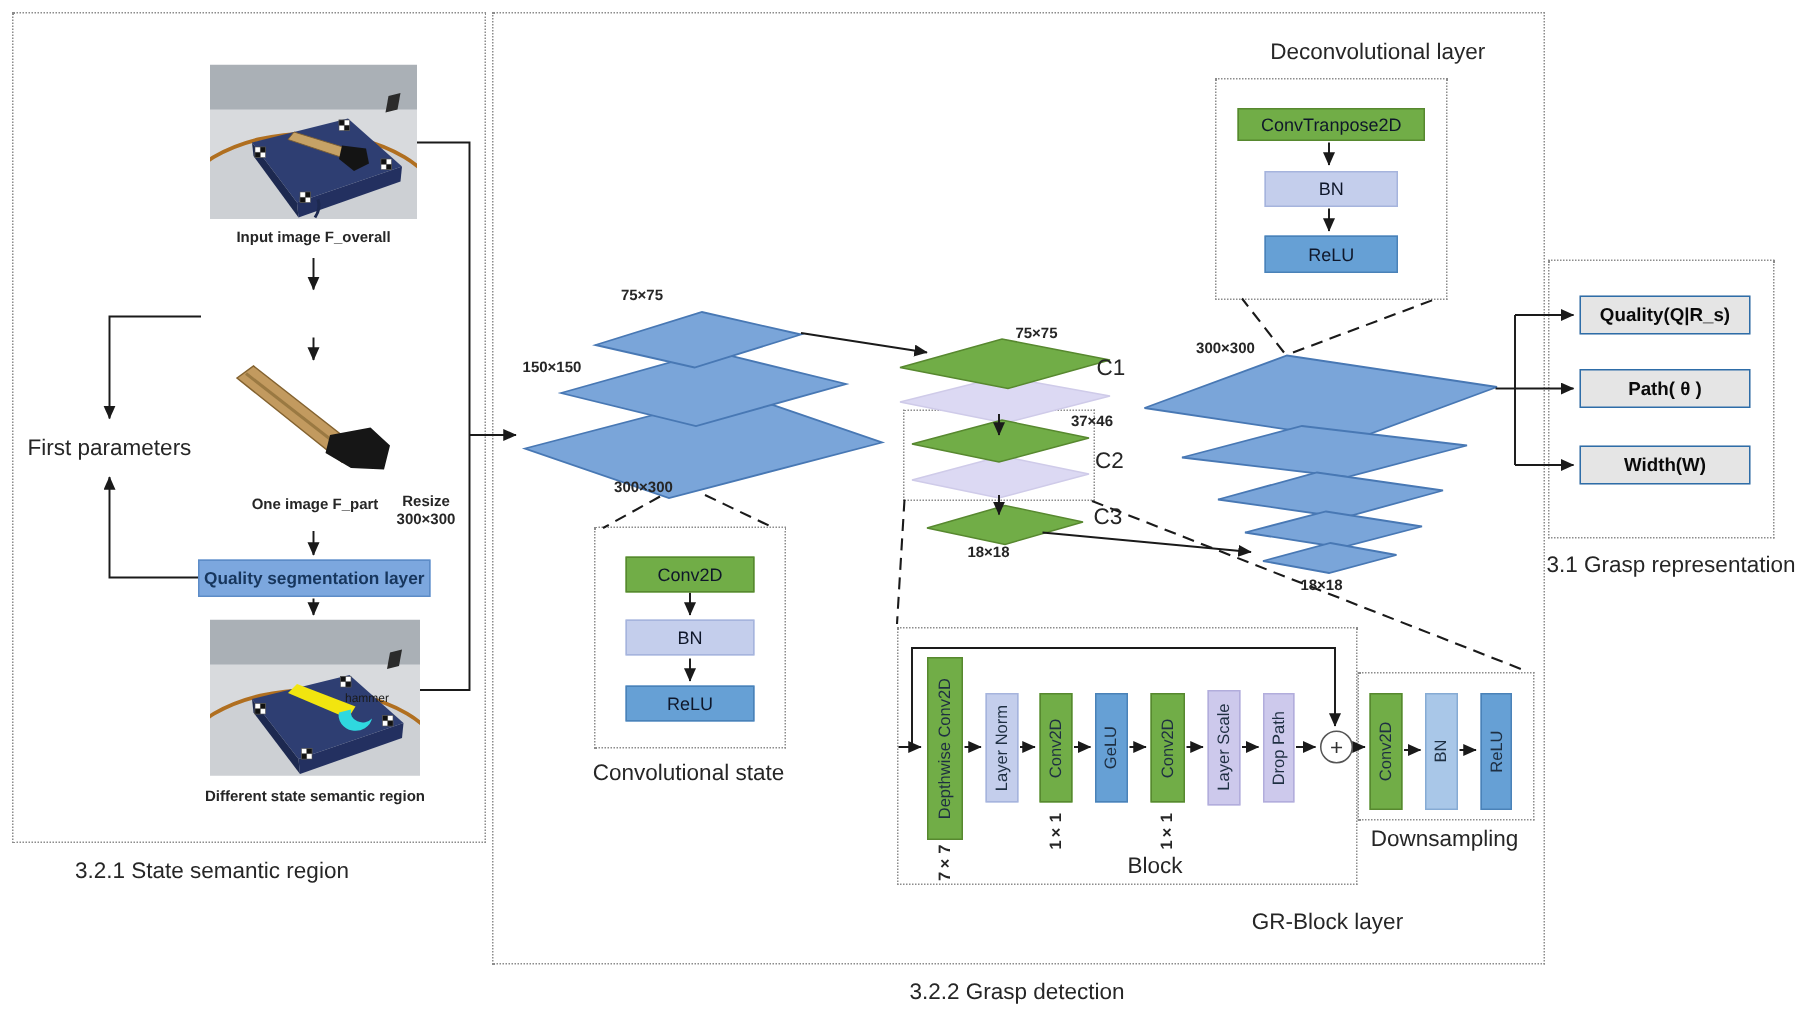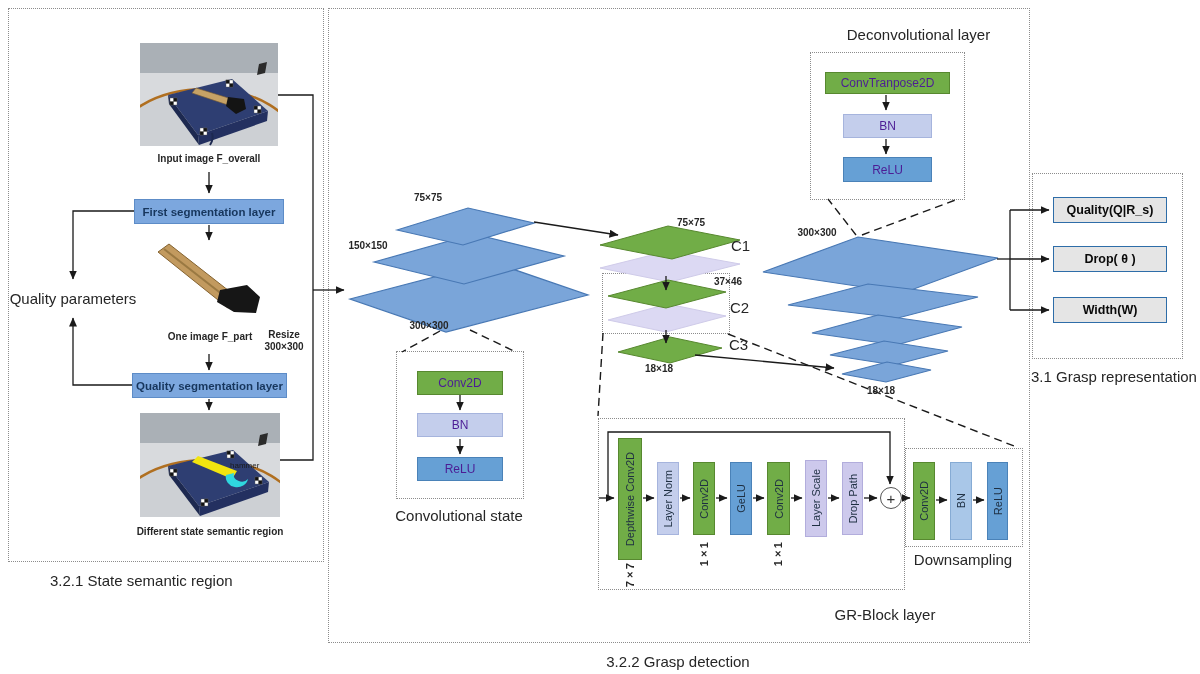--- a/index.html
+++ b/index.html
@@ -4,21 +4,21 @@
 <style>
   html,body{margin:0;padding:0;background:#ffffff;}
   #fig{position:relative;width:1200px;height:674px;background:#ffffff;
        font-family:"Liberation Sans",sans-serif;color:#262626;overflow:hidden;}
   .dotted{position:absolute;border:1px dotted #8c8c8c;}
   .lbl{position:absolute;color:#262626;line-height:1.15;}
   .b11{font-size:10px;font-weight:bold;}
   .cap{font-size:15px;}
   .ctr{text-align:center;}
   .hbox{position:absolute;display:flex;align-items:center;justify-content:center;
-        font-size:12px;color:#4c1d95;border:1px solid rgba(0,0,0,.28);box-sizing:border-box;}
+        font-size:12px;color:#0f172a;border:1px solid rgba(0,0,0,.28);box-sizing:border-box;}
   .vbox{position:absolute;display:flex;align-items:center;justify-content:center;
         font-size:11px;color:#1e2f42;border:1px solid rgba(0,0,0,.28);box-sizing:border-box;}
   .vbox span,.vlbl span{writing-mode:vertical-rl;transform:rotate(180deg);white-space:nowrap;}
   .vlbl{position:absolute;display:flex;align-items:center;justify-content:center;
         font-size:11px;font-weight:bold;color:#262626;}
   .green{background:#71AD47;border-color:#57882f;}
   .lav{background:#C4CEEC;border-color:#a6b4dd;}
   .lav2{background:#CDC9EC;border-color:#b2addc;}
   .blue{background:#66A0D5;border-color:#4a82b8;}
   .lightblue{background:#A9C7E8;border-color:#86abd4;}
@@ -185,22 +185,21 @@
       <path d="M440,331 L402,352"></path>
       <path d="M470,330 L516,352"></path>
       <path d="M603,333 L598,416"></path>
       <path d="M728,334 L1014,446"></path>
       <path d="M856,235 L828,199"></path>
       <path d="M862,235 L958,199"></path>
     </g>
   </svg>
 
   <div class="lbl b11 ctr" style="left:134px;top:153px;width:150px;">Input image F_overall</div>
-  <div class="hbox seg" style="left:134px;top:199px;width:150px;height:25px;">First segmentation layer</div>
-  <div class="lbl cap" style="left:8px;top:290px;width:130px;text-align:center;">Quality parameters</div>
+  <div class="lbl cap" style="left:8px;top:290px;width:130px;text-align:center;">First parameters</div>
   <div class="lbl b11 ctr" style="left:150px;top:331px;width:120px;">One image F_part</div>
   <div class="lbl b11 ctr" style="left:256px;top:329px;width:56px;">Resize 300×300</div>
   <div class="hbox seg" style="left:132px;top:373px;width:155px;height:25px;">Quality segmentation layer</div>
   <div class="lbl b11 ctr" style="left:120px;top:526px;width:180px;">Different state semantic region</div>
   <div class="lbl cap" style="left:50px;top:572px;">3.2.1 State semantic region</div>
 
   <div class="lbl b11 ctr" style="left:398px;top:192px;width:60px;">75×75</div>
   <div class="lbl b11 ctr" style="left:340px;top:240px;width:56px;">150×150</div>
   <div class="lbl b11 ctr" style="left:400px;top:320px;width:58px;">300×300</div>
 
@@ -217,21 +216,21 @@
   <div class="lbl b11 ctr" style="left:629px;top:363px;width:60px;">18×18</div>
 
   <div class="lbl cap ctr" style="left:842px;top:26px;width:153px;">Deconvolutional layer</div>
   <div class="hbox green" style="left:825px;top:72px;width:125px;height:22px;">ConvTranpose2D</div>
   <div class="hbox lav" style="left:843px;top:114px;width:89px;height:24px;">BN</div>
   <div class="hbox blue" style="left:843px;top:157px;width:89px;height:25px;">ReLU</div>
   <div class="lbl b11 ctr" style="left:788px;top:227px;width:58px;">300×300</div>
   <div class="lbl b11 ctr" style="left:851px;top:385px;width:60px;">18×18</div>
 
   <div class="hbox head" style="left:1053px;top:197px;width:114px;height:26px;">Quality(Q|R_s)</div>
-  <div class="hbox head" style="left:1053px;top:246px;width:114px;height:26px;">Drop( θ )</div>
+  <div class="hbox head" style="left:1053px;top:246px;width:114px;height:26px;">Path( θ )</div>
   <div class="hbox head" style="left:1053px;top:297px;width:114px;height:26px;">Width(W)</div>
   <div class="lbl cap ctr" style="left:1028px;top:368px;width:172px;">3.1 Grasp representation</div>
 
   <div class="vbox green" style="left:618px;top:438px;width:24px;height:122px;">
       <span>Depthwise Conv2D</span>
     </div>
   <div class="vlbl" style="left:616px;top:562px;width:28px;height:26px;">
       <span>7×7</span>
     </div>
   <div class="vbox lav" style="left:657px;top:462px;width:22px;height:73px;">
@@ -252,20 +251,21 @@
   <div class="vlbl" style="left:765px;top:541px;width:26px;height:26px;">
       <span>1×1</span>
     </div>
   <div class="vbox lav2" style="left:805px;top:460px;width:22px;height:77px;">
       <span>Layer Scale</span>
     </div>
   <div class="vbox lav2" style="left:842px;top:462px;width:21px;height:73px;">
       <span>Drop Path</span>
     </div>
   <div class="plus" style="left:880px;top:487px;">+</div>
+  <div class="lbl cap ctr" style="left:640px;top:569px;width:260px;">Block</div>
 
   <div class="vbox green" style="left:913px;top:462px;width:22px;height:78px;">
       <span>Conv2D</span>
     </div>
   <div class="vbox lightblue" style="left:950px;top:462px;width:22px;height:78px;">
       <span>BN</span>
     </div>
   <div class="vbox blue" style="left:987px;top:462px;width:21px;height:78px;">
       <span>ReLU</span>
     </div>

